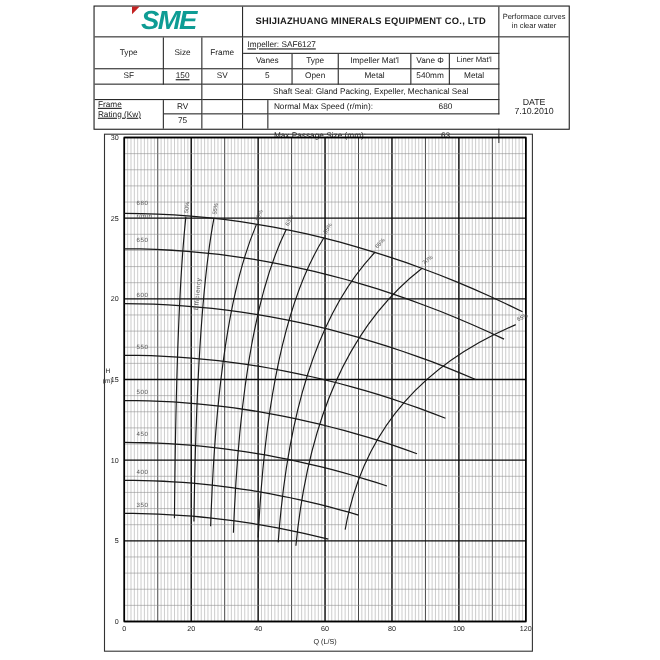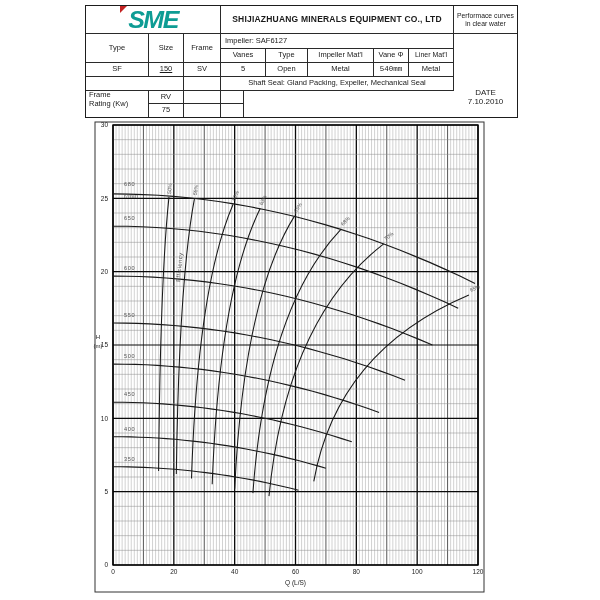--- a/index.html
+++ b/index.html
@@ -5,21 +5,21 @@
   html,body{margin:0;padding:0;}
   body{width:600px;height:600px;background:#fff;position:relative;
        font-family:"Liberation Sans",sans-serif;color:#111;overflow:hidden;}
   #hdr{position:absolute;left:85px;top:5px;width:431px;height:111px;
        border:1.5px solid #1d1d1d;box-sizing:content-box;background:#fff;}
   .cell{position:absolute;box-sizing:border-box;display:flex;align-items:center;
         justify-content:center;font-size:7.5px;line-height:1.15;text-align:center;
         color:#1a1a1a;}
   .bR{border-right:1px solid #2a2a2a;}
   .bB{border-bottom:1px solid #2a2a2a;}
-  .left{justify-content:flex-start;padding-left:4px;text-align:center;}
+  .left{justify-content:flex-start;padding-left:4px;text-align:center;text-decoration:underline;}
   .col{flex-direction:column;}
   .company{font-weight:bold;font-size:8.5px;letter-spacing:.2px;}
   .small{font-size:6.8px;}
   .logo-wrap{position:relative;display:flex;align-items:center;}
   .logo-text{font-style:italic;font-weight:bold;font-size:25px;color:#0e9c94;
              letter-spacing:-1.5px;transform:scaleY(.95);}
   .logo-tri{position:absolute;left:-8px;top:1px;width:0;height:0;
             border-left:7px solid #c32222;border-bottom:7px solid transparent;}
   .valrow{position:relative;}
   .valrow .lbl{position:absolute;left:5px;top:50%;transform:translateY(-50%);white-space:nowrap;}
@@ -53,21 +53,21 @@
   <div class="cell bR bB" style="left:222px;top:43px;width:66px;height:14px;">Impeller Mat'l</div>
   <div class="cell bR bB" style="left:288px;top:43px;width:35px;height:14px;">Vane Φ</div>
   <div class="cell bR bB" style="left:323px;top:43px;width:45px;height:14px;font-size:7px;">Liner Mat'l</div>
 
   <div class="cell bR bB" style="left:0;top:57px;width:63px;height:14px;">SF</div>
   <div class="cell bR bB" style="left:63px;top:57px;width:35px;height:14px;text-decoration:underline;">150</div>
   <div class="cell bR bB" style="left:98px;top:57px;width:37px;height:14px;">SV</div>
   <div class="cell bR bB" style="left:135px;top:57px;width:45px;height:14px;">5</div>
   <div class="cell bR bB" style="left:180px;top:57px;width:42px;height:14px;">Open</div>
   <div class="cell bR bB" style="left:222px;top:57px;width:66px;height:14px;">Metal</div>
-  <div class="cell bR bB" style="left:288px;top:57px;width:35px;height:14px;font-family:Liberation Mono, monospace;">540mm</div>
+  <div class="cell bR bB" style="left:288px;top:57px;width:35px;height:14px;">540mm</div>
   <div class="cell bR bB" style="left:323px;top:57px;width:45px;height:14px;">Metal</div>
 
   <div class="cell bR bB" style="left:0;top:71px;width:98px;height:14px;"></div>
   <div class="cell bR bB" style="left:98px;top:71px;width:37px;height:14px;"></div>
   <div class="cell bR bB" style="left:135px;top:71px;width:233px;height:14px;">Shaft Seal: Gland Packing, Expeller, Mechanical Seal</div>
   <div class="cell col" style="left:368px;top:71px;width:63px;height:40px;font-size:8px;">
     <span>DATE</span>
     <span>7.10.2010</span>
   </div>
 
@@ -75,20 +75,28 @@
     <span>Frame</span>
     <span>Rating (Kw)</span>
   </div>
   <div class="cell bR bB" style="left:63px;top:85px;width:35px;height:13px;">RV</div>
   <div class="cell bR" style="left:63px;top:98px;width:35px;height:13px;text-align:right;">75</div>
   <div class="cell bR bB" style="left:98px;top:85px;width:37px;height:13px;"></div>
   <div class="cell bR" style="left:98px;top:98px;width:37px;height:13px;"></div>
   <div class="cell bR bB" style="left:135px;top:85px;width:23px;height:13px;"></div>
   <div class="cell bR" style="left:135px;top:98px;width:23px;height:13px;"></div>
 
+  <div class="cell bR bB valrow" style="left:158px;top:85px;width:210px;height:13px;">
+    <span class="lbl">Normal Max Speed (r/min):</span>
+    <span class="val">680</span>
+  </div>
+  <div class="cell bR valrow" style="left:158px;top:98px;width:210px;height:13px;">
+    <span class="lbl">Max Passage Size (mm):</span>
+    <span class="val">63</span>
+  </div>
 </div>
 
 <svg id="chart" width="600" height="600" viewBox="0 0 600 600">
     <rect x="95" y="122" width="389" height="470" fill="none" stroke="#333" stroke-width="1"></rect>
     <line x1="113" y1="125" x2="113" y2="565" stroke="#0a0a0a" stroke-width="1.3"></line>
     <line x1="116.04166666666667" y1="125" x2="116.04166666666667" y2="565" stroke="#9a9a9a" stroke-width="0.45"></line>
     <line x1="119.08333333333333" y1="125" x2="119.08333333333333" y2="565" stroke="#9a9a9a" stroke-width="0.45"></line>
     <line x1="122.125" y1="125" x2="122.125" y2="565" stroke="#9a9a9a" stroke-width="0.45"></line>
     <line x1="125.16666666666667" y1="125" x2="125.16666666666667" y2="565" stroke="#9a9a9a" stroke-width="0.45"></line>
     <line x1="128.20833333333334" y1="125" x2="128.20833333333334" y2="565" stroke="#9a9a9a" stroke-width="0.45"></line>

